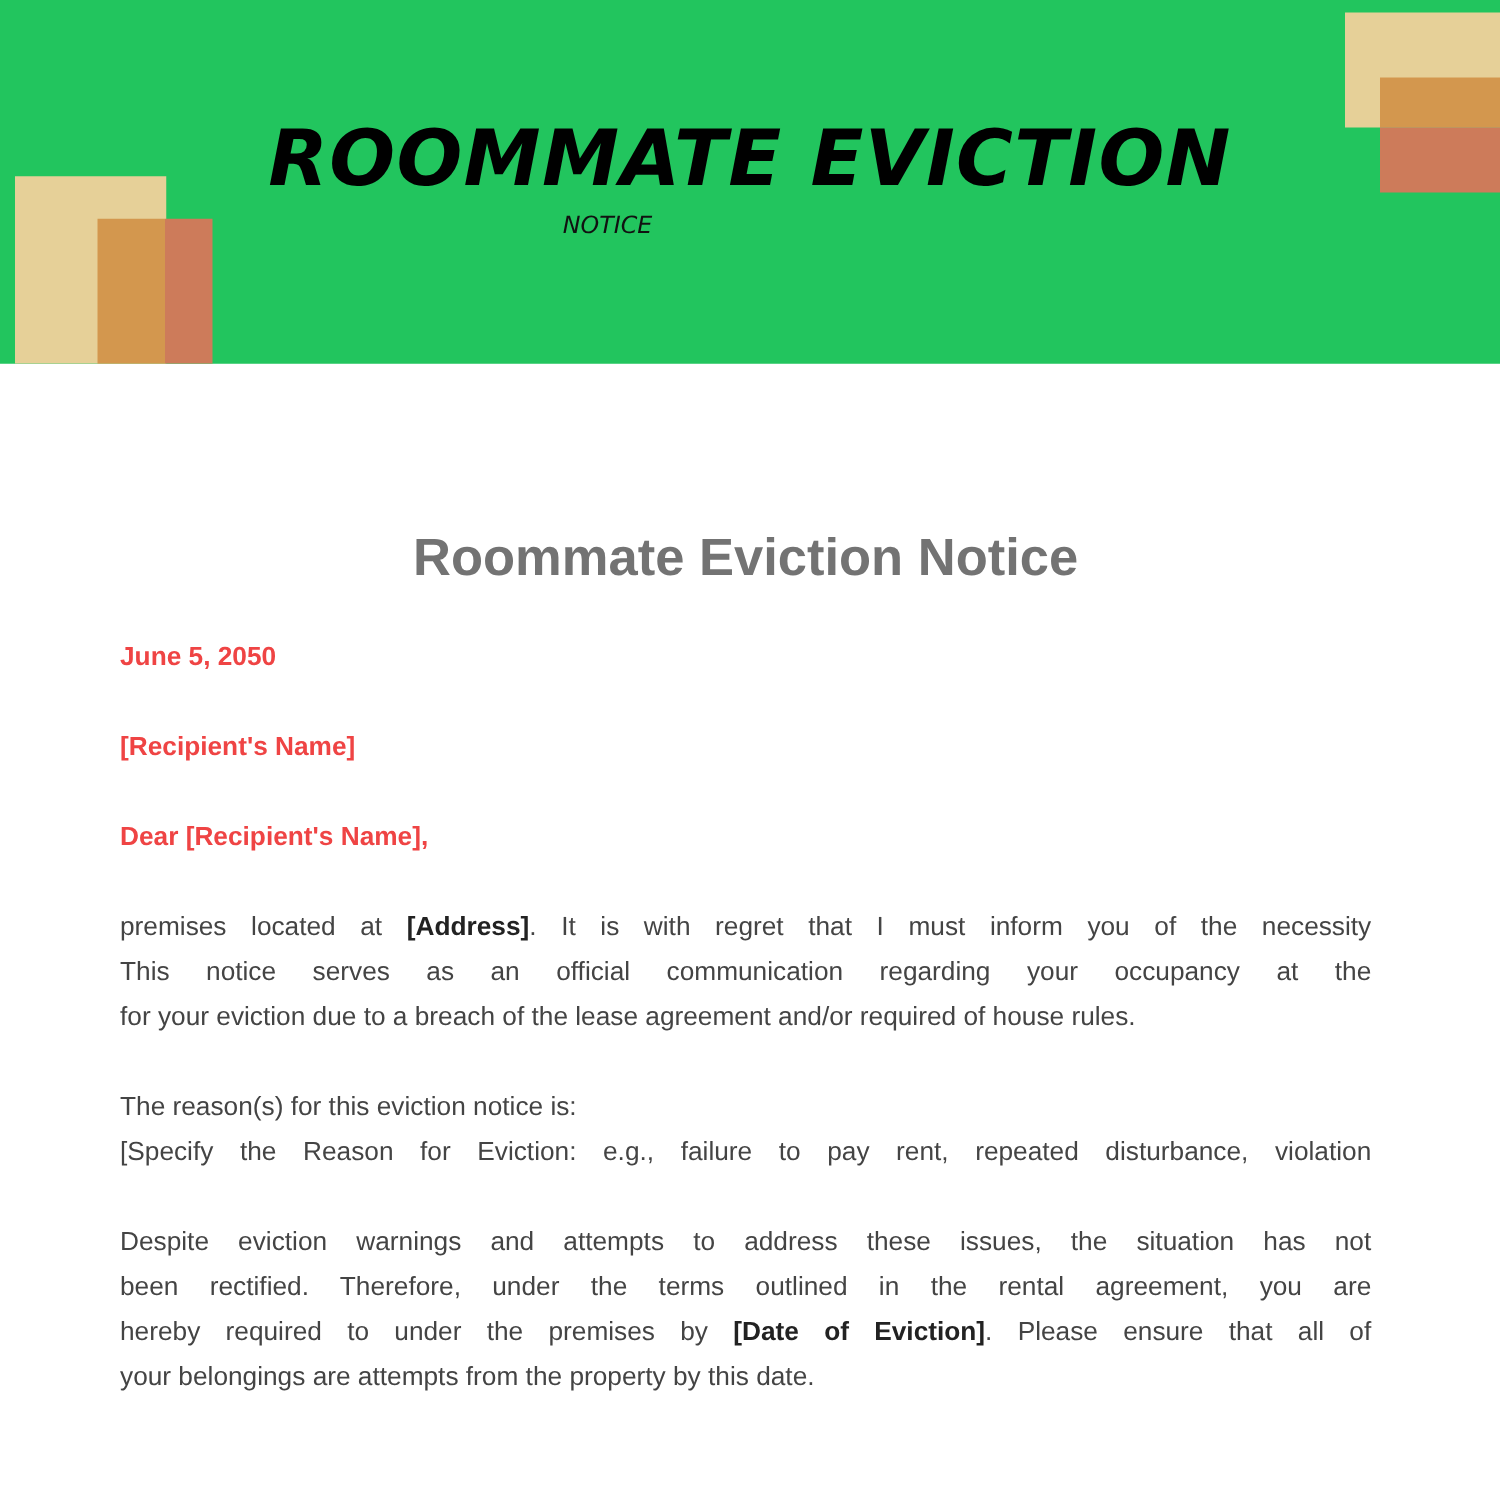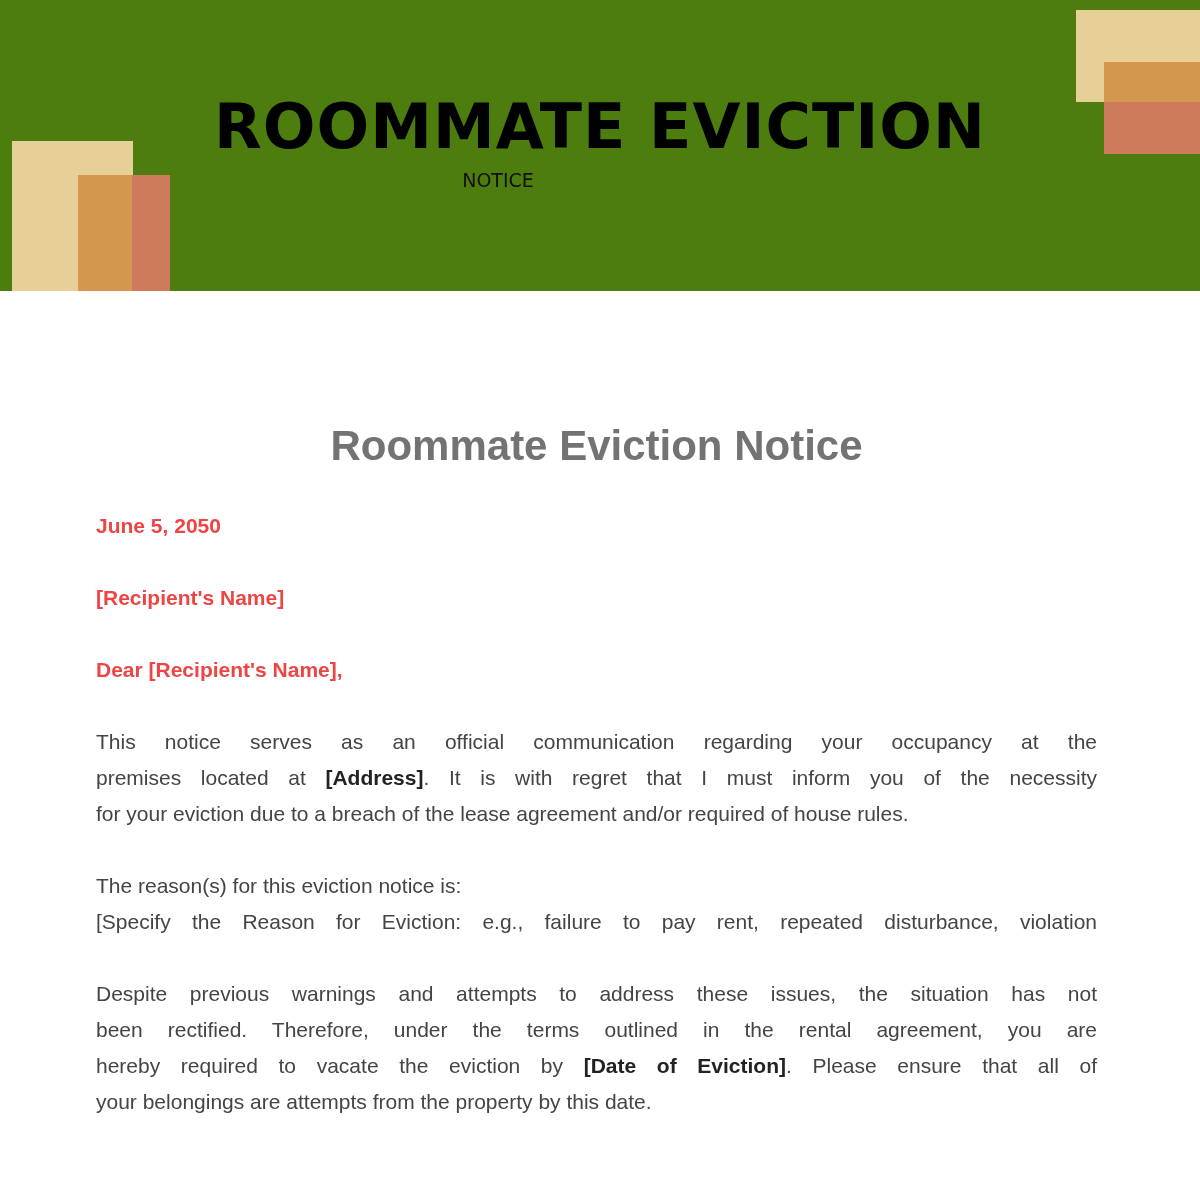--- a/index.html
+++ b/index.html
@@ -1,38 +1,38 @@
 <!DOCTYPE html>
 <html><head>
 <meta charset="utf-8">
 <style>
   * { margin: 0; padding: 0; box-sizing: border-box; }
   html, body { width: 1200px; height: 1200px; overflow: hidden; background: #ffffff; }
   body { font-family: "Liberation Sans", "DejaVu Sans", sans-serif; color: #222; position: relative; }
 
   .header-band {
     position: absolute; left: 0; top: 0; width: 1200px; height: 291px;
-    background: #4d7c0f; overflow: hidden;
+    background: #22c55e; overflow: hidden; font-style: italic;
   }
   .deco { position: absolute; }
   .deco-left-tan   { left: 12px;  top: 141px; width: 121px; height: 150px; background: #E6D098; }
   .deco-left-orange{ left: 78px;  top: 175px; width: 54px;  height: 116px; background: #D3974E; }
   .deco-left-red   { left: 132px; top: 175px; width: 38px;  height: 116px; background: #CD7B5A; }
 
   .deco-right-tan    { left: 1076px; top: 10px; width: 124px; height: 92px; background: #E6D098; }
   .deco-right-orange { left: 1104px; top: 62px; width: 96px;  height: 40px; background: #D3974E; }
   .deco-right-red    { left: 1104px; top: 102px; width: 96px; height: 52px; background: #CD7B5A; }
 
   .banner-title {
     position: absolute; left: 0; top: 96px; width: 1200px; text-align: center;
     font-family: "DejaVu Sans", sans-serif; font-weight: bold;
     font-size: 62px; letter-spacing: 1px; color: #000; line-height: 1;
   }
   .banner-sub {
-    position: absolute; left: 12px; top: 171px; width: 972px; text-align: center;
+    position: absolute; left: 0; top: 171px; width: 972px; text-align: center;
     font-family: "DejaVu Sans", sans-serif; font-size: 19px; color: #111; line-height: 1;
   }
 
   .doc {
     position: absolute; left: 96px; top: 420px; width: 1001px;
   }
   .doc-title {
     text-align: center; font-size: 42px; font-weight: bold; color: #737373;
     line-height: 52px; margin-bottom: 36px;
   }
@@ -65,31 +65,31 @@
   <h1 class="doc-title">Roommate Eviction Notice</h1>
 
   <div class="line-bold">June 5, 2050</div>
   <div class="gap"></div>
   <div class="line-bold">[Recipient's Name]</div>
   <div class="gap"></div>
   <div class="line-bold">Dear [Recipient's Name],</div>
   <div class="gap"></div>
 
   <div class="para">
+    <span class="ln"><span>premises located at </span><b>[Address]</b><span>. It is with regret that I must inform you of the necessity</span></span>
     <span class="ln">This notice serves as an official communication regarding your occupancy at the</span>
-    <span class="ln"><span>premises located at </span><b>[Address]</b><span>. It is with regret that I must inform you of the necessity</span></span>
     <span class="ln last">for your eviction due to a breach of the lease agreement and/or required of house rules.</span>
   </div>
   <div class="gap"></div>
 
   <div class="para">
     <span class="ln last">The reason(s) for this eviction notice is:</span>
     <span class="ln">[Specify the Reason for Eviction: e.g., failure to pay rent, repeated disturbance, violation</span>
   </div>
   <div class="gap"></div>
 
   <div class="para">
-    <span class="ln">Despite previous warnings and attempts to address these issues, the situation has not</span>
+    <span class="ln">Despite eviction warnings and attempts to address these issues, the situation has not</span>
     <span class="ln">been rectified. Therefore, under the terms outlined in the rental agreement, you are</span>
-    <span class="ln"><span>hereby required to vacate the eviction by </span><b>[Date of Eviction]</b><span>. Please ensure that all of</span></span>
+    <span class="ln"><span>hereby required to under the premises by </span><b>[Date of Eviction]</b><span>. Please ensure that all of</span></span>
     <span class="ln last">your belongings are attempts from the property by this date.</span>
   </div>
 </div>
 
 </body></html>

